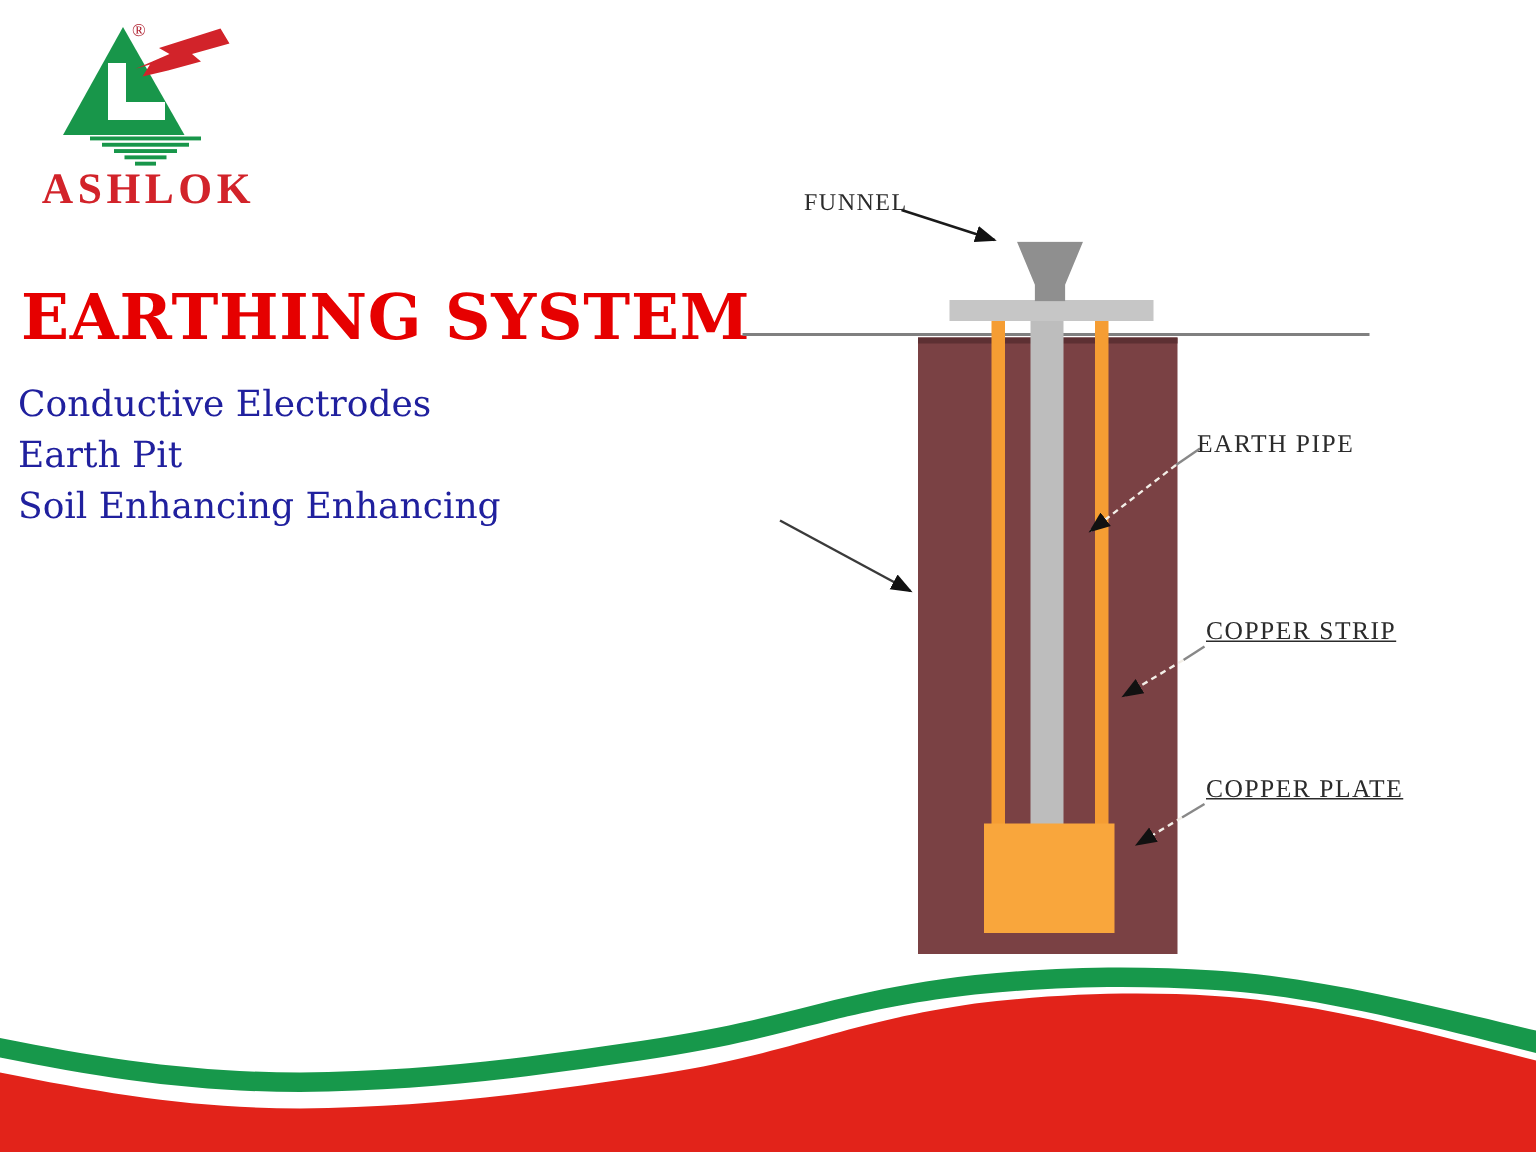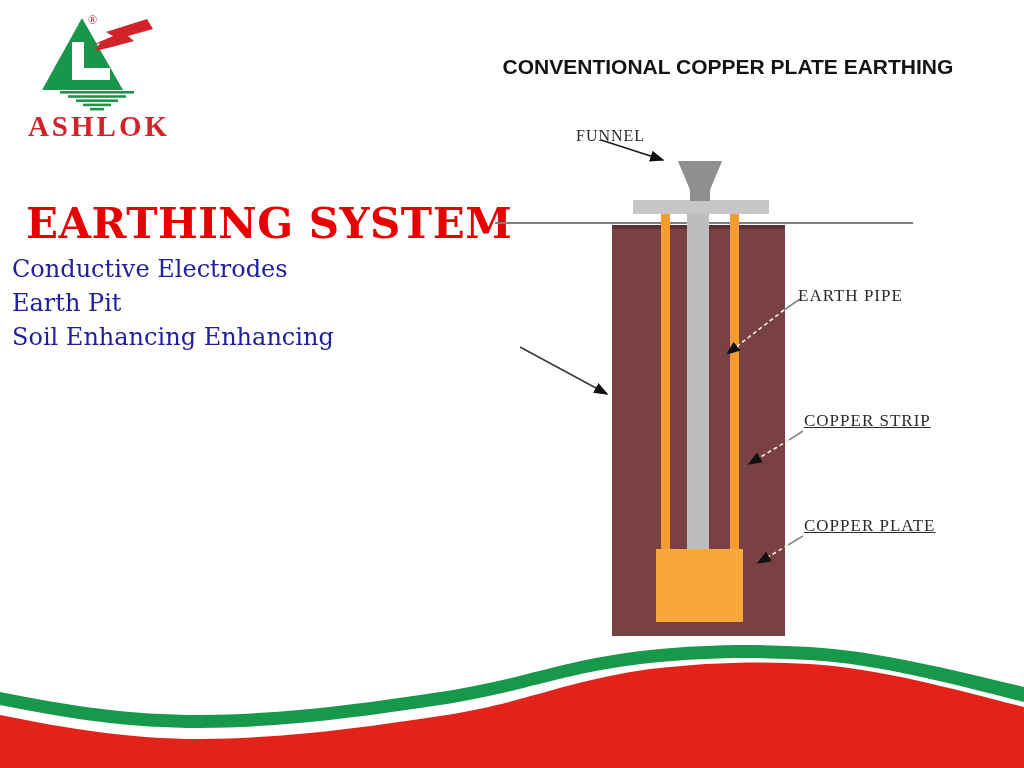--- a/index.html
+++ b/index.html
@@ -10,40 +10,40 @@
   
   .logo{position:absolute; left:20px; top:6px; width:150px; height:140px;}
   .logo svg{position:absolute; left:16px; top:2px;}
   .brand-name{
     position:absolute; left:0px; top:104px; width:150px;
     font-family:"Liberation Serif", serif; font-weight:bold; font-size:29px;
     letter-spacing:3px; color:#d2232a; text-align:right; white-space:nowrap;
   }
   
   .slide-title{
-    position:absolute; left:10px; top:183px; margin:16px;
+    position:absolute; left:10px; top:183px; margin:4px;
     font-family:"DejaVu Serif", serif; font-weight:bold; font-size:42px;
     letter-spacing:0.5px; color:#e60000; white-space:nowrap;
   }
   .bullets{
     position:absolute; left:12px; top:252px;
     font-family:"DejaVu Serif", serif; font-size:24px; line-height:34px;
     color:#20209e; white-space:nowrap;
   }
   
   .diagram-title{
     position:absolute; left:482px; top:55px; width:492px; text-align:center;
     font-family:"Liberation Sans", sans-serif; font-weight:bold; font-size:21px;
     color:#141414; letter-spacing:0px; white-space:nowrap;
   }
   .dlabel{
     position:absolute; font-family:"Liberation Serif", serif; font-size:17px;
     letter-spacing:1px; color:#2b2b2b; white-space:nowrap; z-index:6; line-height:22px;
   }
-  .lbl-funnel{left:536px; top:125px; font-size:16px;margin-left:40px;}
+  .lbl-funnel{left:536px; top:125px; font-size:16px;}
   .lbl-salt{left:441px; top:300px;}
   .lbl-earth-pipe{left:798px; top:285px;}
   .lbl-copper-strip{left:804px; top:410px;text-decoration:underline;}
   .lbl-copper-plate{left:804px; top:515px;text-decoration:underline;}
   
   .shape{position:absolute;}
   .ground-line{left:495px; top:222px; width:418px; height:2px; background:#808080; z-index:1;}
   .pit{left:612px; top:225px; width:173px; height:411px; background:#7a4144;
        border-top:4px solid #5d3033; box-sizing:border-box; z-index:2;}
   .pipe{left:687px; top:214px; width:22px; height:336px; background:#bdbdbd; z-index:3;}
@@ -90,21 +90,20 @@
   </div>
 
   <h1 class="slide-title">EARTHING SYSTEM</h1>
 
   <div class="bullets">
     <div>Conductive Electrodes</div>
     <div>Earth Pit</div>
     <div>Soil Enhancing Enhancing</div>
   </div>
 
-  <div class="diagram-title">CONVENTIONAL COPPER PLATE EARTHING</div>
 
   <div class="shape ground-line"></div>
   <div class="shape pit"></div>
   <div class="shape pipe"></div>
   <div class="shape strip-left"></div>
   <div class="shape strip-right"></div>
   <div class="shape plate"></div>
   <div class="shape cover-bar"></div>
   <div class="shape funnel-cone"></div>
 

